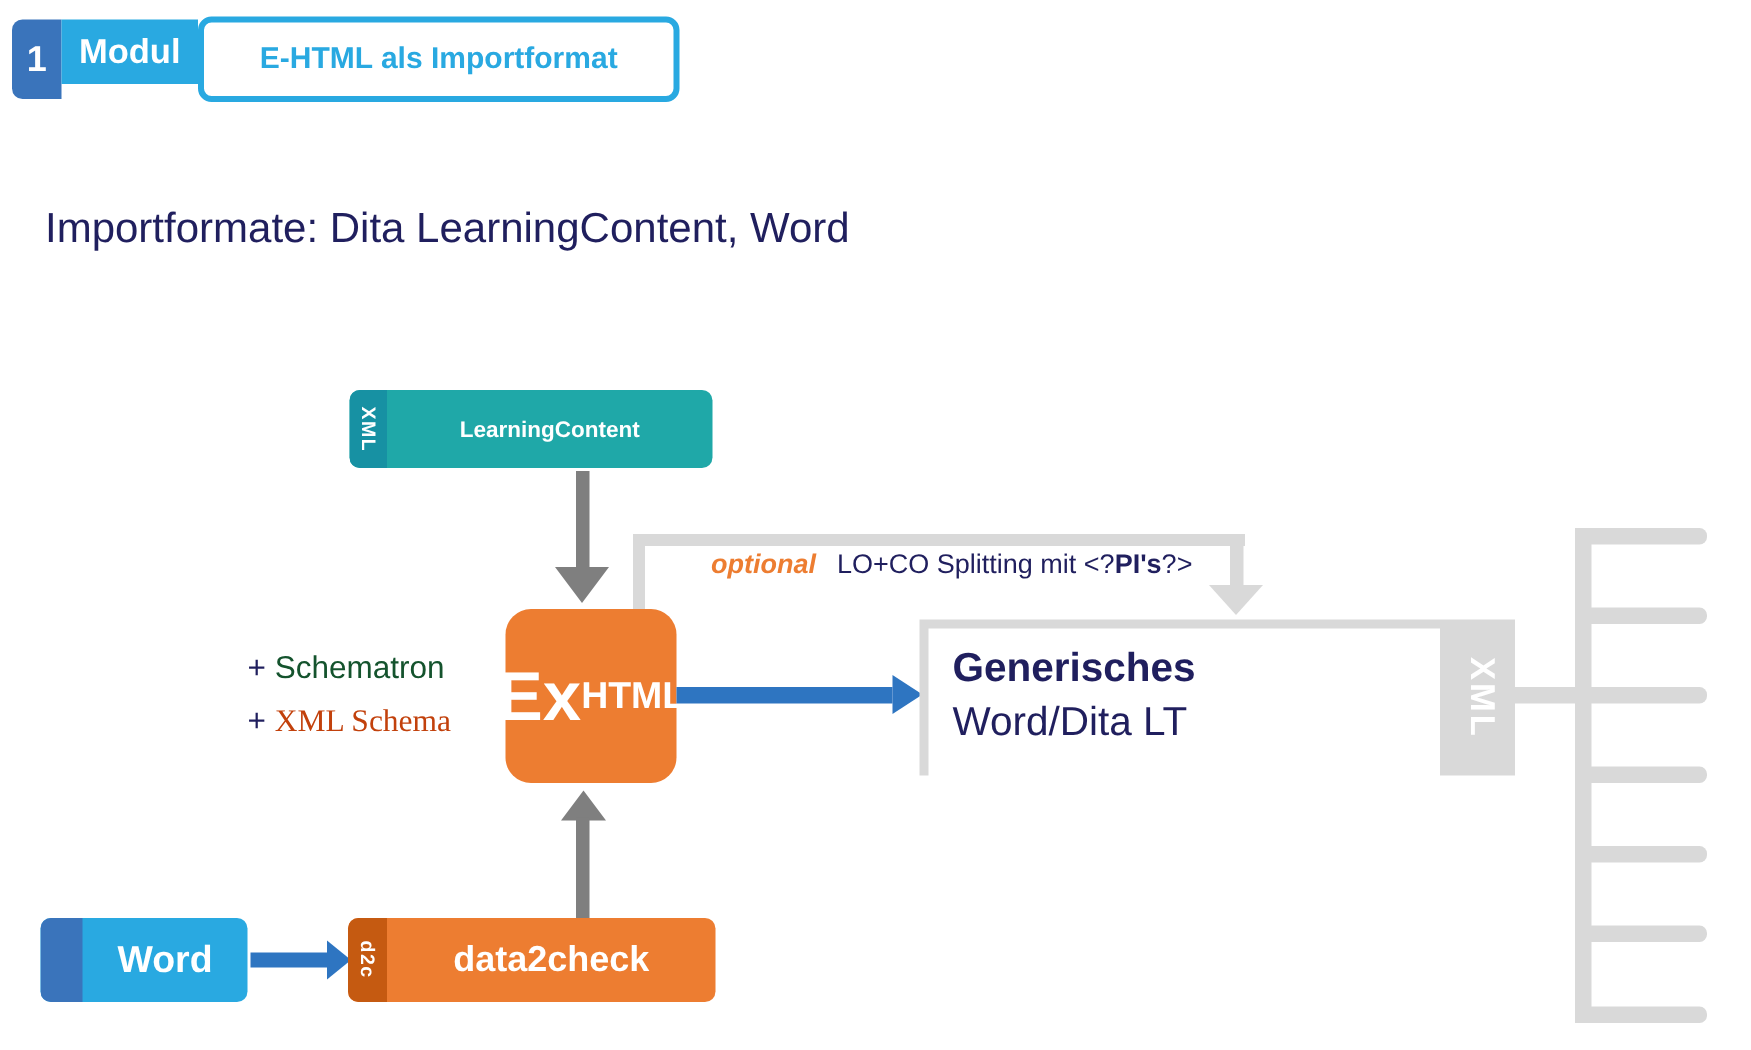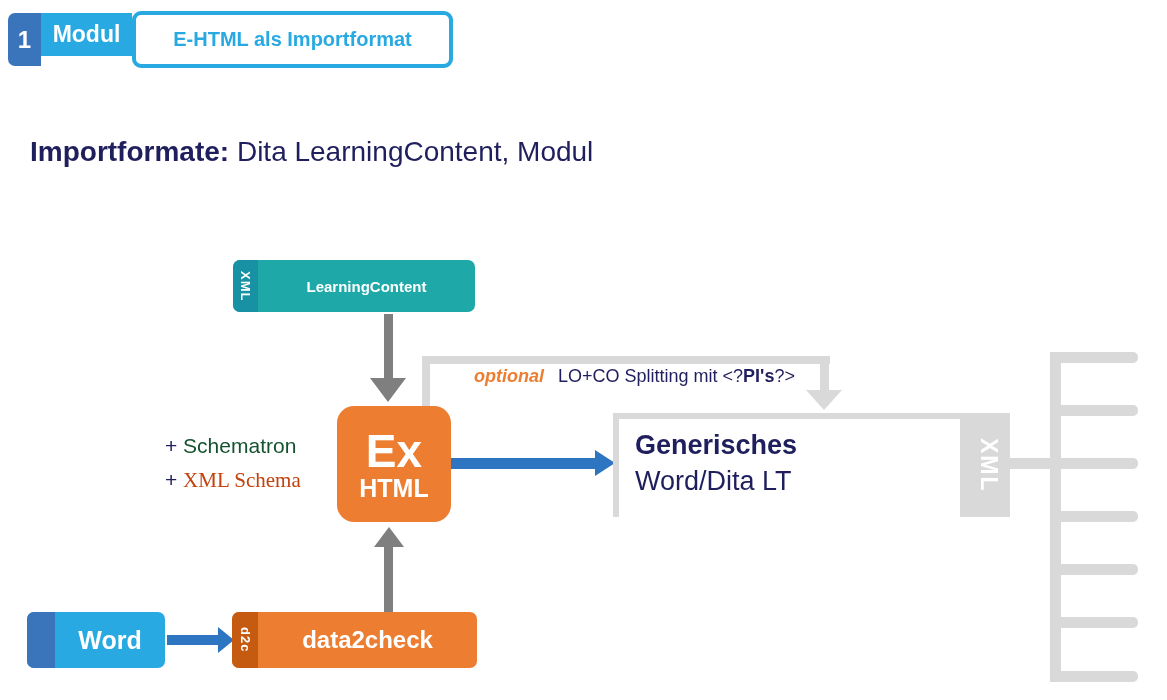--- a/index.html
+++ b/index.html
@@ -28,21 +28,21 @@
     left:132px; top:11px; width:321px; height:57px;
     background:#fff; border:4px solid #29A9E1; border-radius:9px;
     color:#29A9E1; font-size:20px; font-weight:bold;
     display:flex; align-items:center; justify-content:center;
   }
 
   
   .heading {
     left:30px; top:136px; font-size:28px; color:#201F5E; white-space:nowrap;
   }
-  .heading .b { font-weight:bold; }
+  .heading .b { font-weight:normal; }
 
   
   .lg { background:#D9D9D9; }
   .opt-top   { left:422px; top:356px; width:408px; height:8px; }
   .opt-left  { left:422px; top:356px; width:8px;  height:56px; }
   .opt-right { left:820px; top:356px; width:9px;  height:36px; }
   .opt-head  {
     left:806px; top:390px; width:0; height:0;
     border-left:18px solid transparent; border-right:18px solid transparent;
     border-top:20px solid #D9D9D9;
@@ -83,21 +83,21 @@
 
   .d2c-box { left:232px; top:612px; width:245px; height:56px; background:#ED7D31; }
   .d2c-box .tab { width:26px; background:#C55A11; }
   .d2c-box .vtext { font-size:13px; letter-spacing:1px; }
   .d2c-box .lbl { font-size:24px; }
 
   
   .ex-box {
     left:337px; top:406px; width:114px; height:116px;
     background:#ED7D31; border-radius:17px; color:#fff;
-    display:flex; flex-direction:column; align-items:center; justify-content:center;
+    display:flex; flex-direction:row; align-items:center; justify-content:center;
   }
   .ex-line1 { font-size:46px; font-weight:bold; line-height:48px; }
   .ex-line2 { font-size:25px; font-weight:bold; line-height:27px; }
 
   
   .anno { font-size:21px; white-space:nowrap; }
   .anno .plus { color:#201F5E; }
   .anno-schematron { left:165px; top:434px; }
   .anno-schematron .val { color:#14532d; }
   .anno-xmlschema  { left:165px; top:468px; }
@@ -150,21 +150,21 @@
 </style>
 </head>
 <body>
 
 <div class="stage">
 
   <div class="abs hdr-num">1</div>
   <div class="abs hdr-modul">Modul</div>
   <div class="abs hdr-titlebox">E-HTML als Importformat</div>
 
-  <div class="abs heading"><span class="b">Importformate:</span><span> Dita LearningContent, Modul</span></div>
+  <div class="abs heading"><span class="b">Importformate:</span><span> Dita LearningContent, Word</span></div>
 
   <div class="abs lg opt-top"></div>
   <div class="abs lg opt-left"></div>
   <div class="abs lg opt-right"></div>
   <div class="abs opt-head"></div>
   <div class="abs opt-text">
     <span class="opt-kw">optional</span>
     <span class="opt-rest"><span>LO+CO Splitting mit &lt;?</span><span class="b">PI's</span><span>?&gt;</span></span>
   </div>
 

